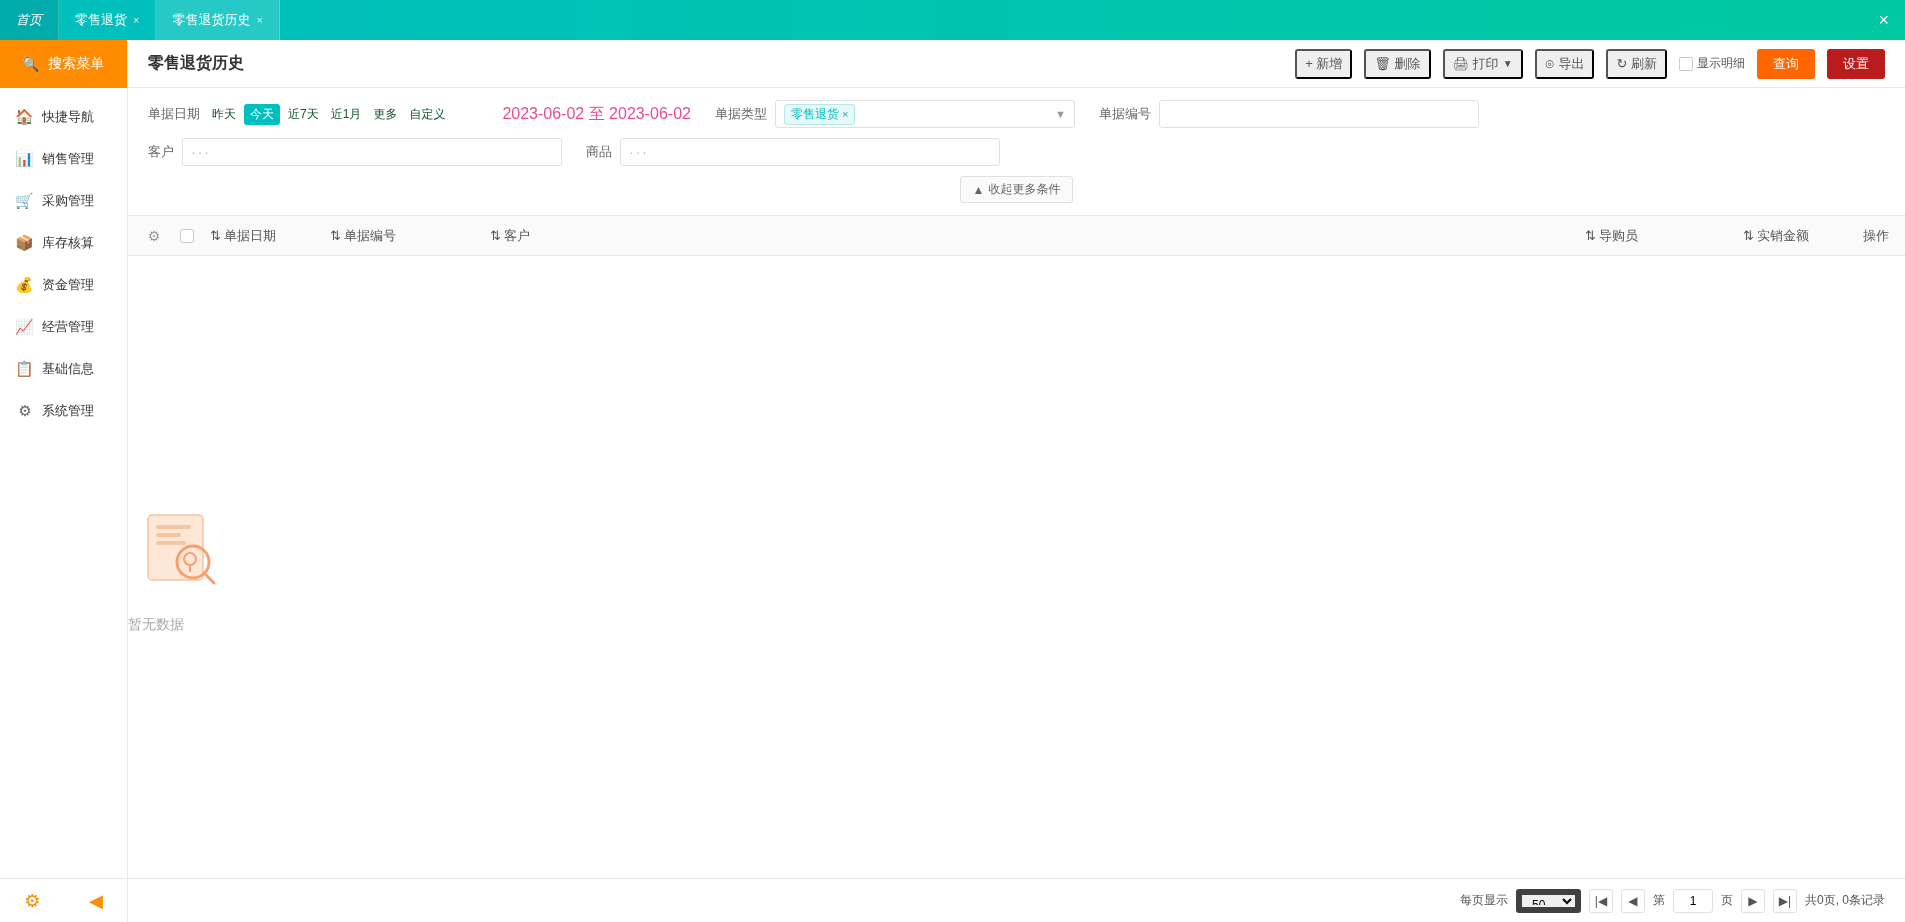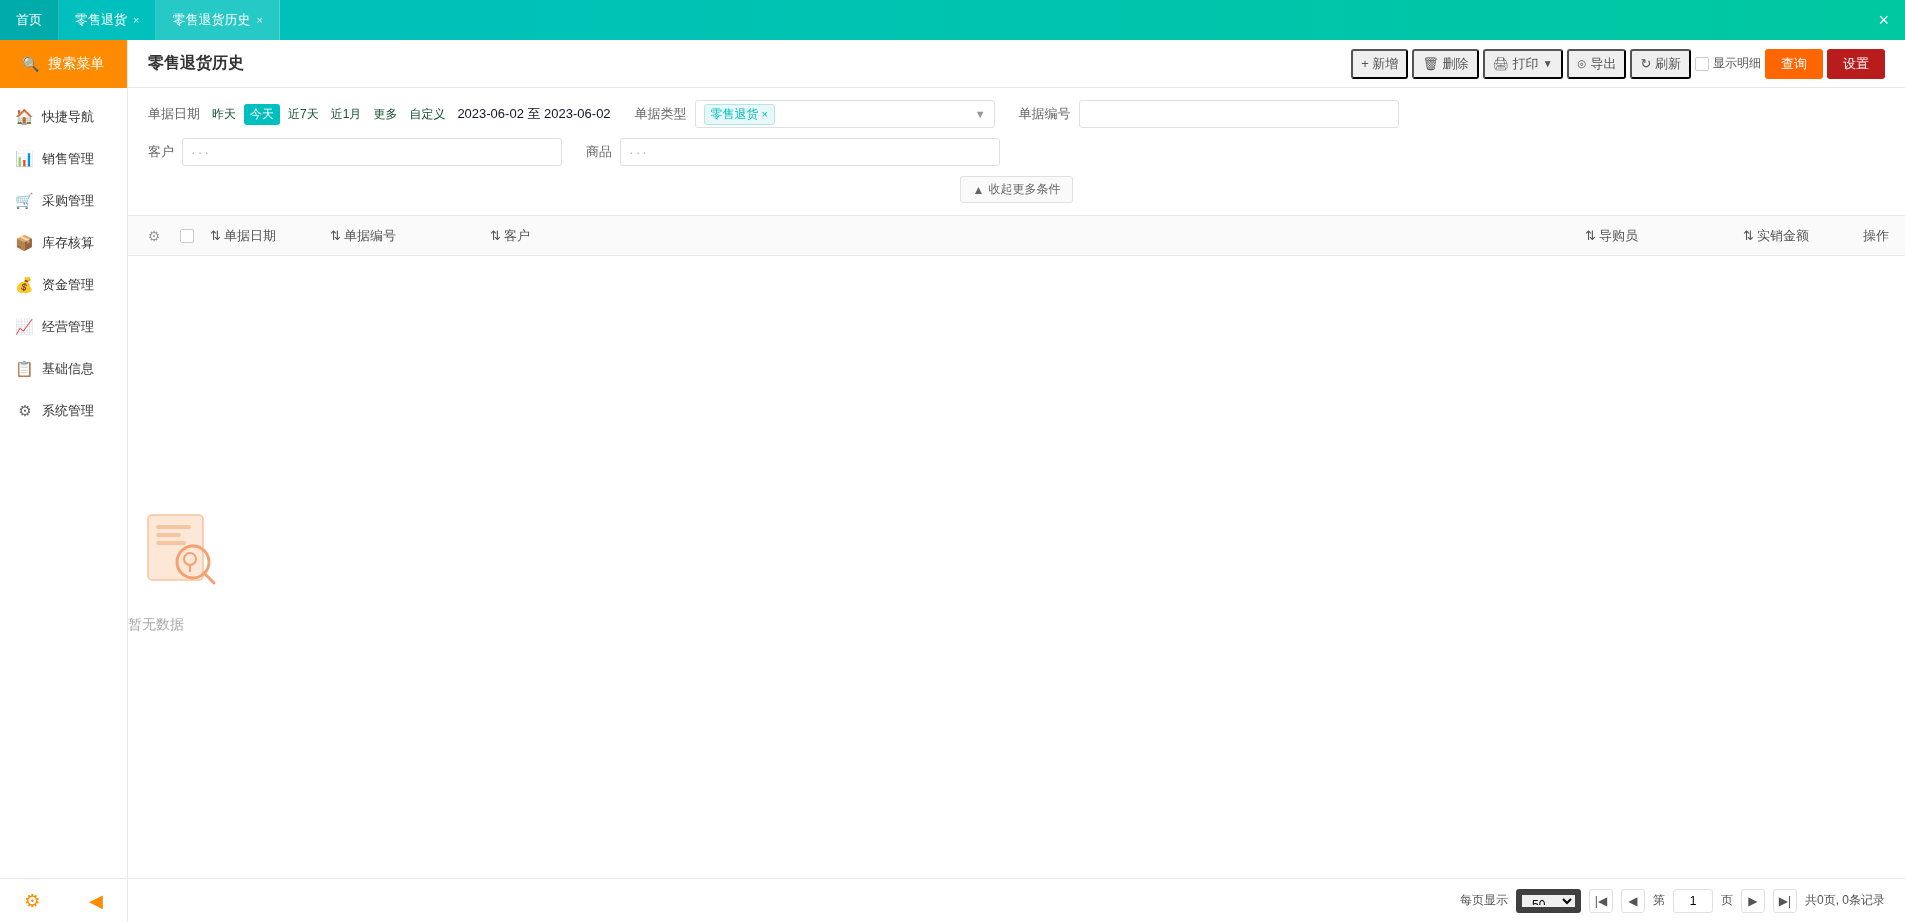--- a/index.html
+++ b/index.html
@@ -24,20 +24,21 @@
       align-items: center;
       padding: 0 16px;
       font-size: 13px;
       color: #fff;
       cursor: pointer;
       gap: 6px;
       border-right: 1px solid rgba(255,255,255,0.2);
     }
     .tab-item.home {
       background: rgba(0,0,0,0.1);
+      font-style: italic;
     }
     .tab-item.active {
       background: rgba(255,255,255,0.15);
     }
     .tab-close {
       font-size: 11px;
       opacity: 0.8;
       cursor: pointer;
     }
     .top-bar-right {
@@ -138,21 +139,21 @@
       flex-shrink: 0;
     }
     .page-title {
       font-size: 16px;
       font-weight: bold;
       color: #333;
     }
     .page-actions {
       display: flex;
       align-items: center;
-      gap: 4px;
+      gap: 12px;
     }
     .action-btn {
       display: flex;
       align-items: center;
       gap: 4px;
       font-size: 13px;
       color: #555;
       cursor: pointer;
       padding: 4px 8px;
       border-radius: 3px;
@@ -225,22 +226,23 @@
       cursor: pointer;
       padding: 2px 4px;
     }
     .date-opt.active {
       background: #00bfbf;
       color: #fff;
       border-radius: 3px;
       padding: 2px 6px;
     }
     .date-range {
-      font-size: 13px;
-      color: #0f172a;
+      font-size: 16px;
+      color: #ec4899;
+      margin-left: 45px;
     }
     .filter-input {
       border: 1px solid #e0e0e0;
       border-radius: 3px;
       padding: 4px 8px;
       font-size: 12px;
       min-width: 220px;
       color: #333;
       height: 28px;
     }

